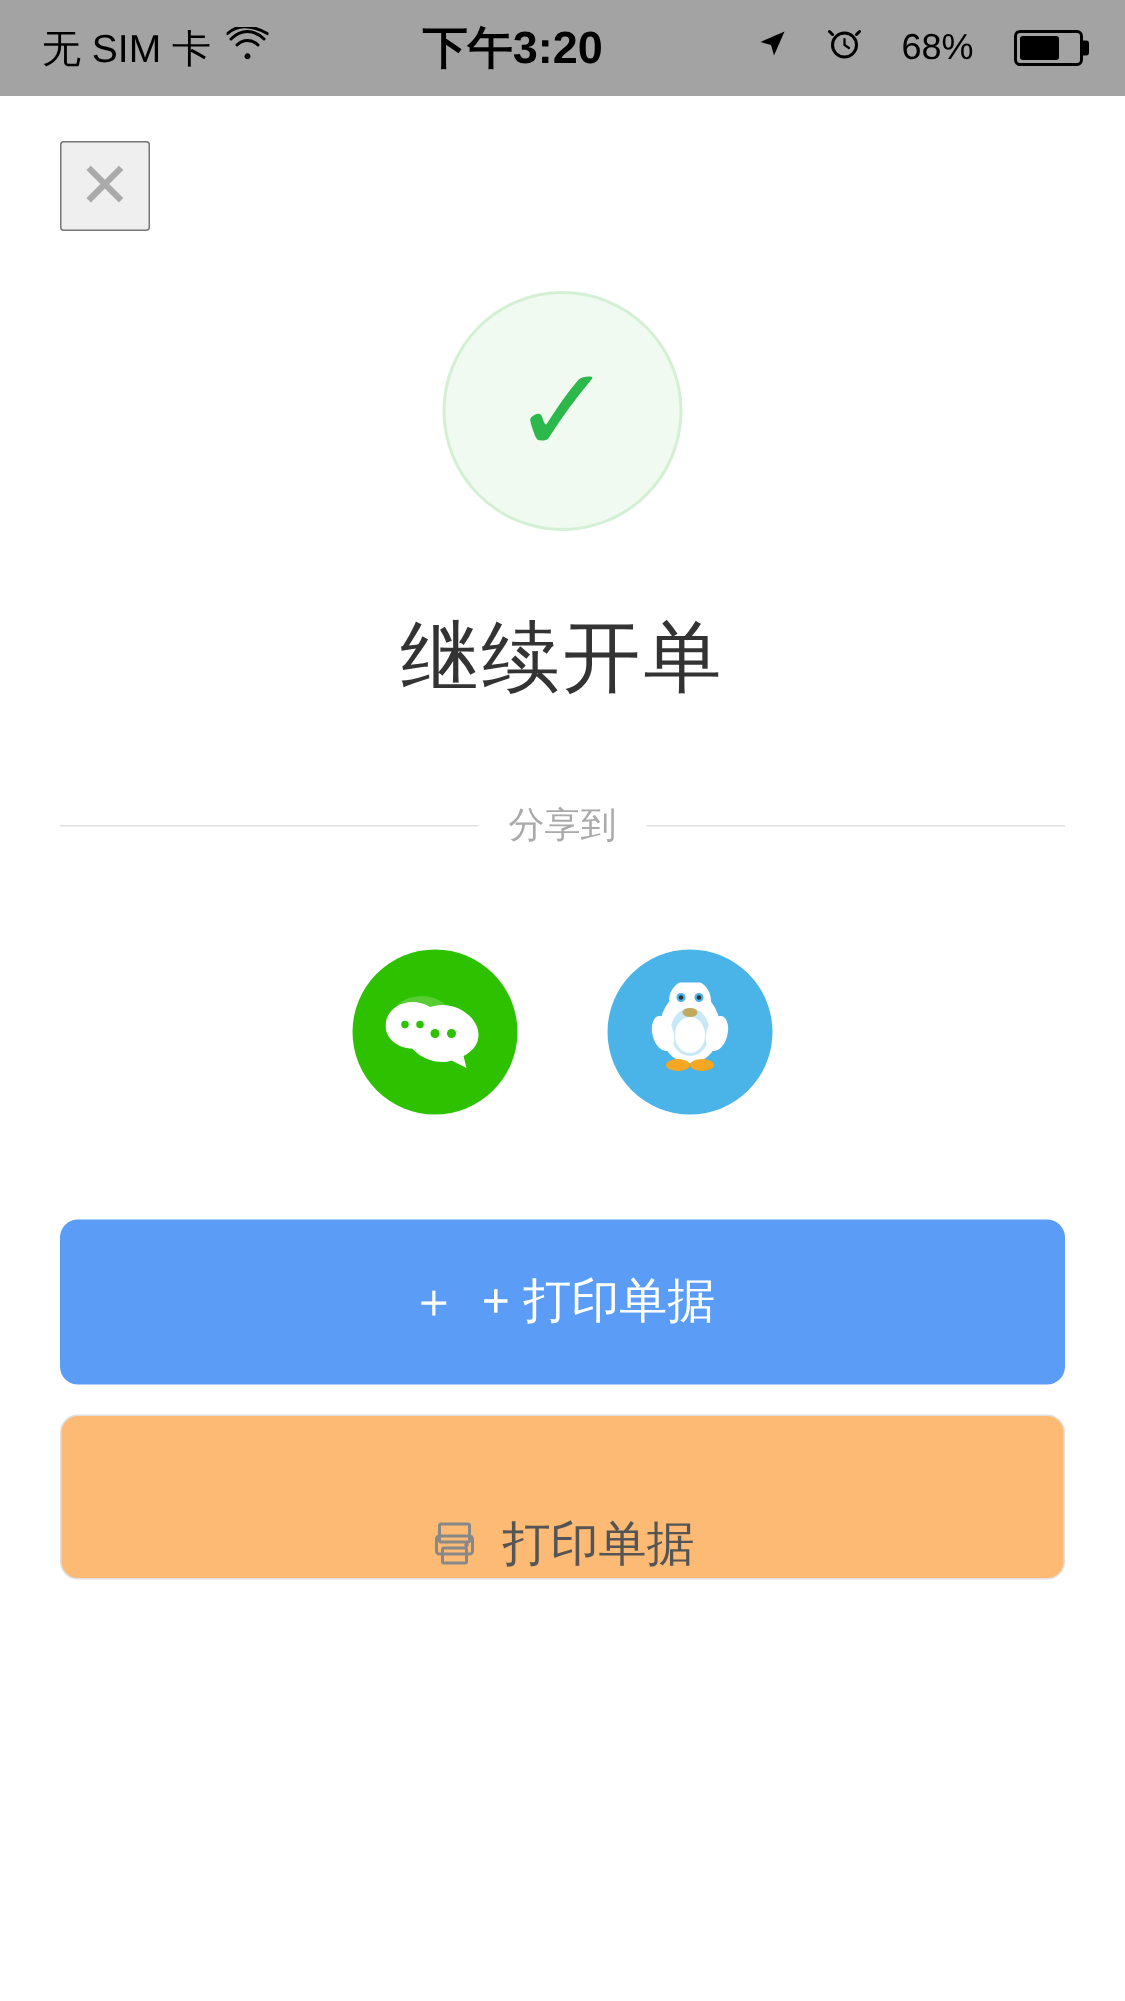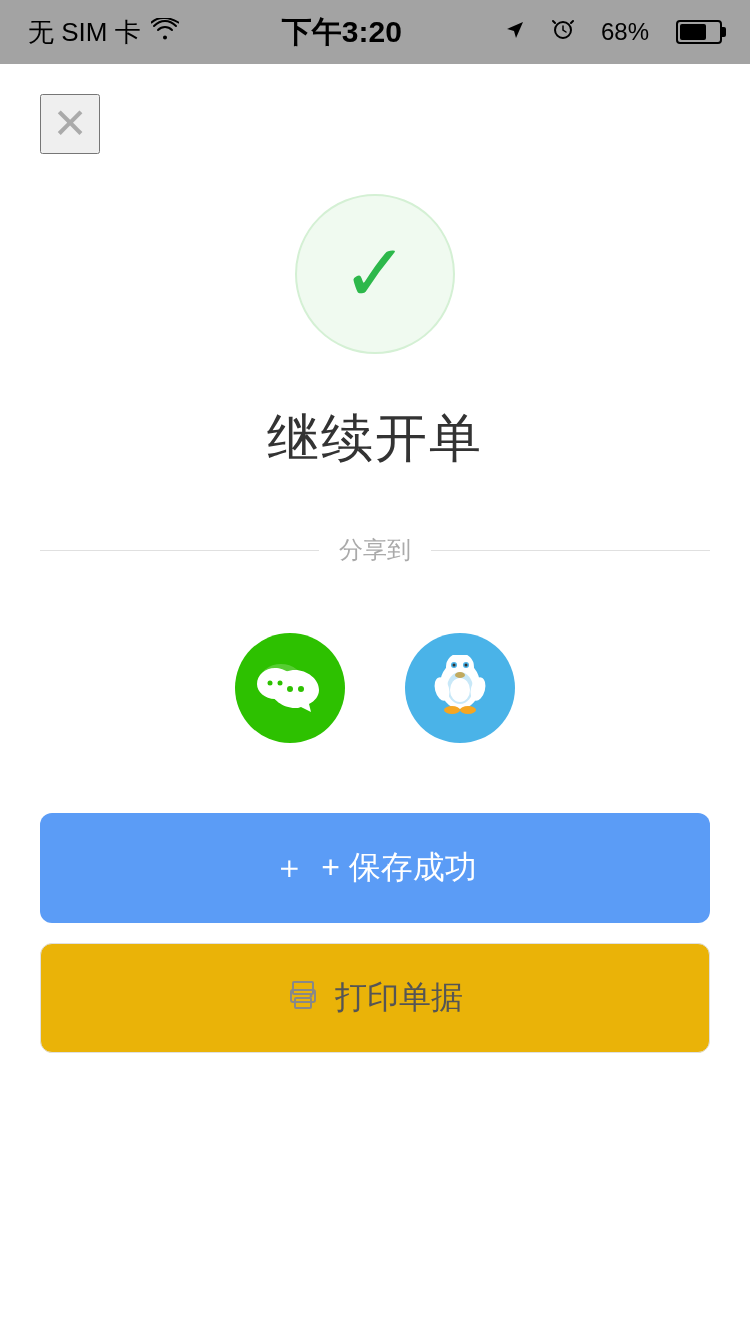--- a/index.html
+++ b/index.html
@@ -219,23 +219,24 @@
       gap: 16px;
       cursor: pointer;
     }
 
     .btn-primary {
       background: #5b9cf6;
       color: #fff;
     }
 
     .btn-secondary {
-      background: #eab308;
+      background: #fdba74;
       color: #555;
       border: 1px solid #e0e0e0;
+      align-items: flex-end;
     }
   </style>
 </head>
 <body>
 
 <div class="status-bar">
   <div class="status-left">
     <span>无 SIM 卡</span>
     <span class="wifi-icon">
       
@@ -331,21 +332,21 @@
         <ellipse cx="10" cy="34" rx="7" ry="12" fill="white" transform="rotate(-15 10 34)"></ellipse>
         <ellipse cx="46" cy="34" rx="7" ry="12" fill="white" transform="rotate(15 46 34)"></ellipse>
       </svg>
     </button>
   </div>
 
   <div class="action-buttons">
 
     <button class="action-btn btn-primary">
       <span style="font-size:32px;">＋</span>
-      <span>+ 保存成功</span>
+      <span>+ 打印单据</span>
     </button>
 
     <button class="action-btn btn-secondary">
       <span>
         <svg width="32" height="32" viewBox="0 0 32 32" fill="none">
           <rect x="6" y="4" width="20" height="12" rx="1" stroke="#888" stroke-width="2" fill="none"></rect>
           <rect x="8" y="20" width="16" height="10" rx="1" stroke="#888" stroke-width="2" fill="none"></rect>
           <rect x="4" y="12" width="24" height="12" rx="2" stroke="#888" stroke-width="2" fill="none"></rect>
           <circle cx="24" cy="18" r="1.5" fill="#888"></circle>
         </svg>

